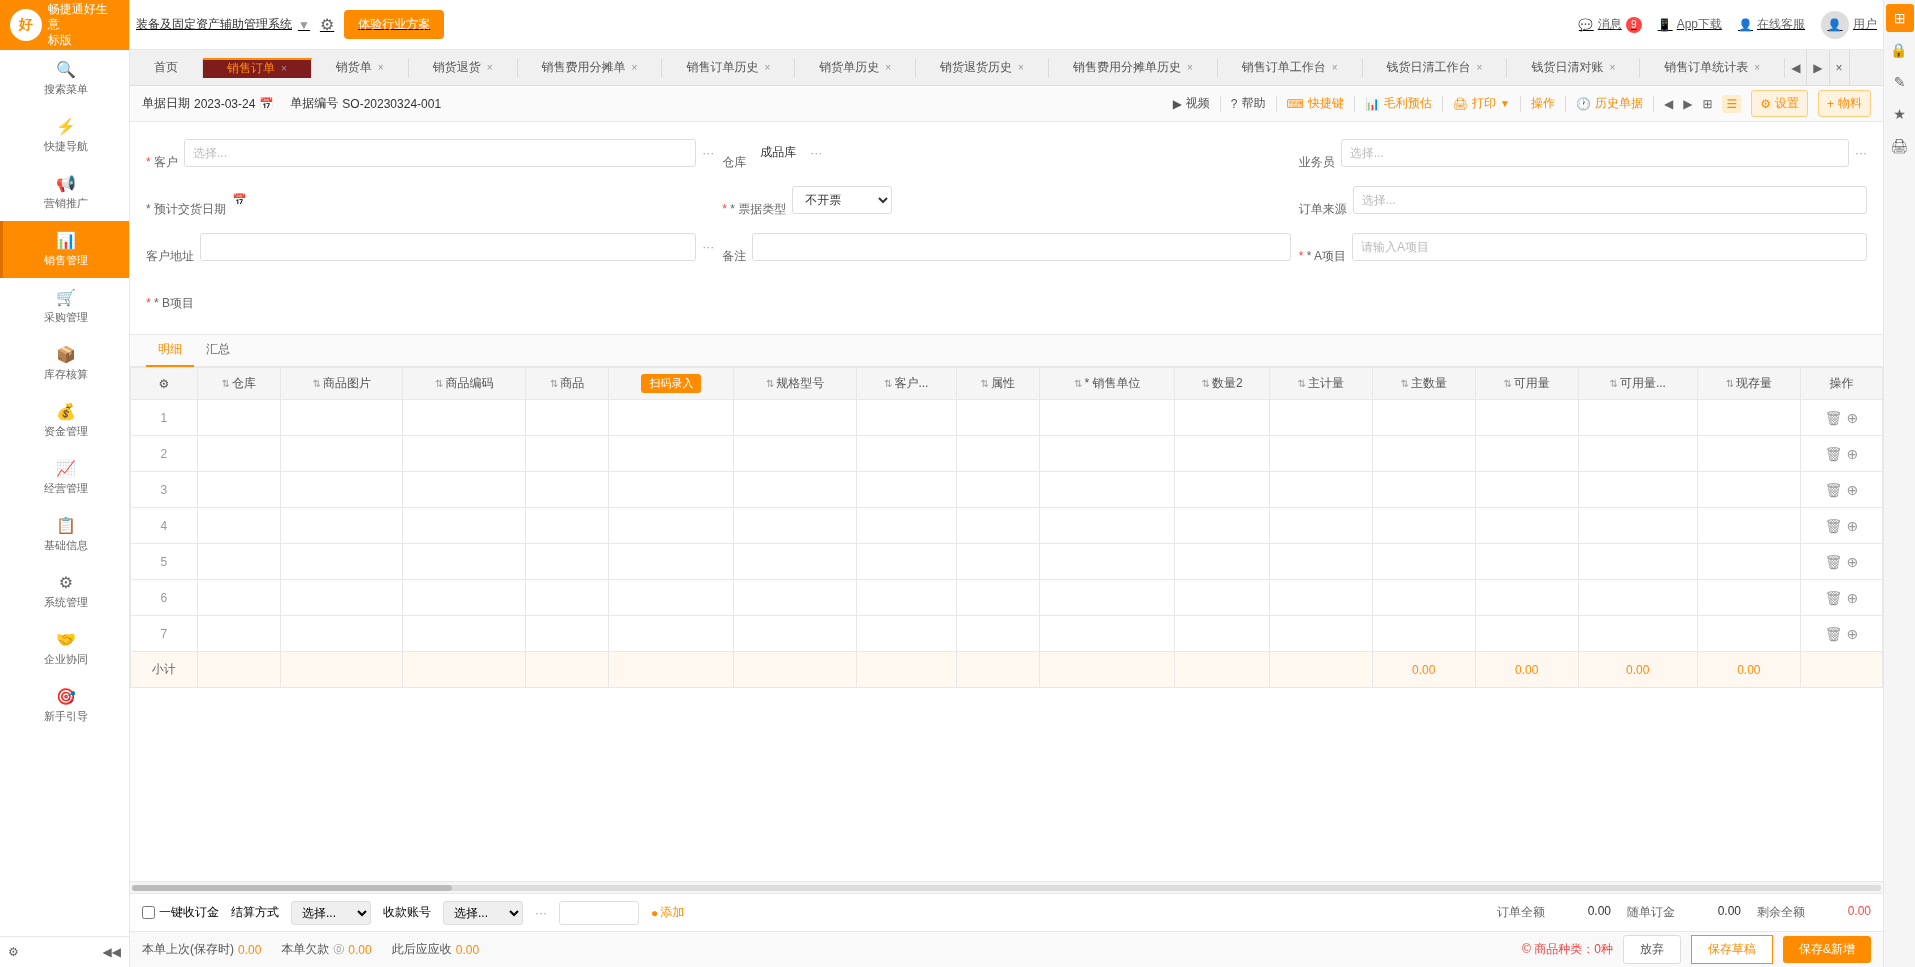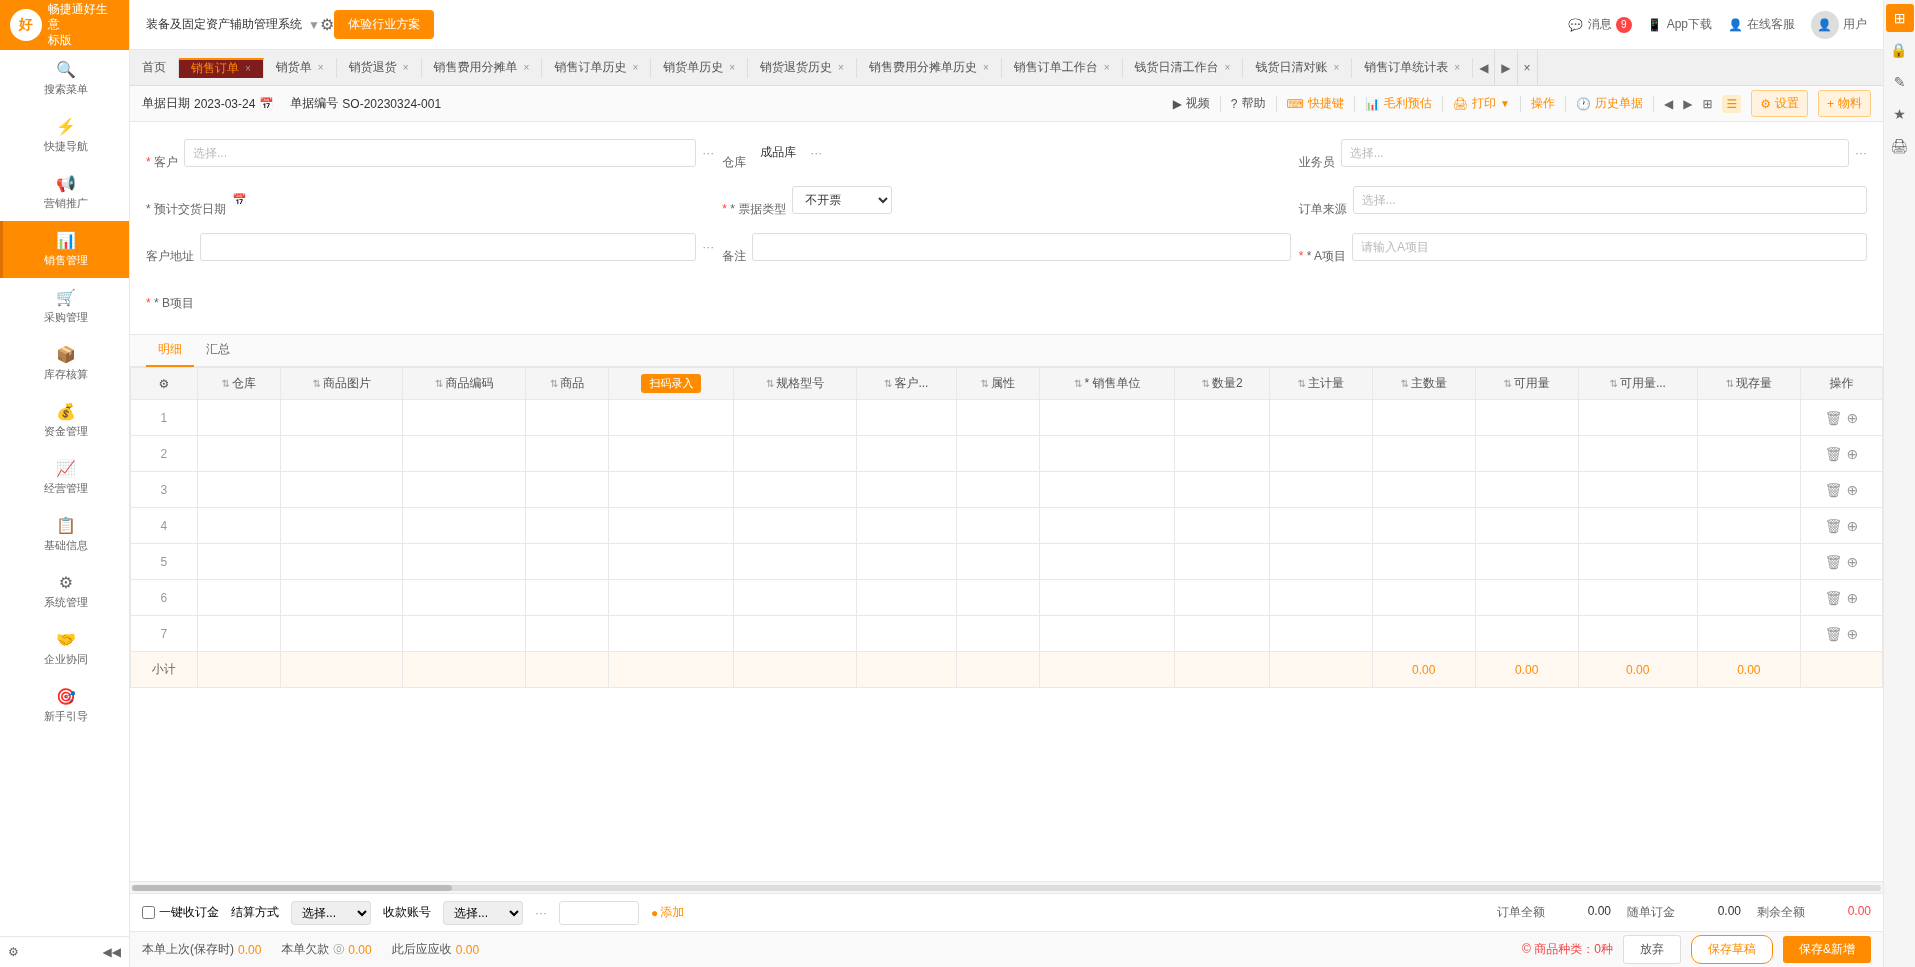--- a/index.html
+++ b/index.html
@@ -14,33 +14,33 @@
     .sidebar-item { display: flex; flex-direction: column; align-items: center; padding: 10px 6px; cursor: pointer; color: #666; gap: 3px; border-left: 3px solid transparent; }
     .sidebar-item.active { background: #ff8c00; color: #fff; border-left-color: #e07000; }
     .sidebar-item .si-icon { font-size: 16px; }
     .sidebar-item .si-label { font-size: 11px; text-align: center; }
     .sidebar-bottom { padding: 8px; display: flex; justify-content: space-between; align-items: center; border-top: 1px solid #e8e8e8; }
 
     
     .main { flex: 1; display: flex; flex-direction: column; overflow: hidden; }
 
     
-    .topbar { height: 50px; background: #fff; display: flex; align-items: center; padding: 0 16px; gap: 0; border-bottom: 1px solid #e8e8e8; }
+    .topbar { height: 50px; background: #fff; display: flex; align-items: center; padding: 0 6px; gap: 10px; border-bottom: 1px solid #e8e8e8; text-decoration: underline; }
     .topbar-system { display: flex; align-items: center; gap: 6px; font-size: 13px; color: #333; }
     .topbar-system-arrow { color: #999; }
     .topbar-gear { color: #666; font-size: 16px; cursor: pointer; }
     .topbar-btn { background: #ff8c00; color: #fff; border: none; padding: 6px 14px; border-radius: 4px; cursor: pointer; font-size: 12px; }
     .topbar-right { margin-left: auto; display: flex; align-items: center; gap: 16px; color: #666; }
     .topbar-right-item { display: flex; align-items: center; gap: 4px; cursor: pointer; }
     .badge { background: #ff4444; color: #fff; border-radius: 50%; width: 16px; height: 16px; font-size: 10px; display: flex; align-items: center; justify-content: center; }
     .user-avatar { width: 28px; height: 28px; background: #ddd; border-radius: 50%; display: flex; align-items: center; justify-content: center; color: #666; }
 
     
     .tabbar { height: 36px; background: #f0f0f0; display: flex; align-items: center; overflow: hidden; border-bottom: 1px solid #ddd; }
-    .tab { padding: 0 12px; height: 20px; display: flex; align-items: center; gap: 4px; cursor: pointer; white-space: nowrap; border-right: 1px solid #ddd; color: #555; font-size: 12px; flex-shrink: 0; }
+    .tab { padding: 0 24px; height: 20px; display: flex; align-items: center; gap: 4px; cursor: pointer; white-space: nowrap; border-right: 1px solid #ddd; color: #555; font-size: 12px; flex-shrink: 0; }
     .tab.active { background: #7f1d1d; color: #ff8c00; border-top: 2px solid #ff8c00; }
     .tab .tab-close { color: #999; font-size: 10px; margin-left: 2px; }
     .tab-nav-btn { padding: 0 6px; height: 36px; display: flex; align-items: center; cursor: pointer; color: #666; border-right: 1px solid #ddd; }
 
     
     .content { flex: 1; overflow: hidden; background: #fff; display: flex; flex-direction: column; }
 
     
     .form-toolbar { height: 36px; display: flex; align-items: center; padding: 0 12px; gap: 16px; border-bottom: 1px solid #e8e8e8; background: #fafafa; }
     .form-toolbar-left { display: flex; align-items: center; gap: 16px; }
@@ -91,21 +91,21 @@
     .summary-row { display: flex; gap: 16px; }
     .summary-label { color: #666; }
     .summary-value { color: #333; min-width: 50px; text-align: right; }
     .summary-value.highlight { color: #ff4444; }
 
     
     .status-bar { height: 36px; background: #f9f9f9; display: flex; align-items: center; padding: 0 12px; gap: 20px; border-top: 1px solid #e8e8e8; flex-shrink: 0; }
     .status-item { display: flex; align-items: center; gap: 4px; color: #555; }
     .status-bar-right { margin-left: auto; display: flex; align-items: center; gap: 10px; }
     .btn-discard { border: 1px solid #ddd; background: #fff; padding: 5px 16px; border-radius: 3px; cursor: pointer; color: #555; }
-    .btn-save-draft { border: 1px solid #ff8c00; background: #fff; padding: 5px 16px; border-radius: 10px; cursor: pointer; color: #ff8c00; }
+    .btn-save-draft { border: 1px solid #ff8c00; background: #fff; padding: 5px 16px; border-radius: 0; cursor: pointer; color: #ff8c00; }
     .btn-save-new { background: #ff8c00; color: #fff; border: none; padding: 5px 16px; border-radius: 3px; cursor: pointer; }
     .goods-count { color: #ef4444; }
 
     
     .right-panel { width: 32px; background: #f5f5f5; display: flex; flex-direction: column; align-items: center; padding: 4px 0; gap: 4px; border-left: 1px solid #e8e8e8; }
     .rp-icon { width: 28px; height: 28px; display: flex; align-items: center; justify-content: center; cursor: pointer; border-radius: 3px; color: #666; font-size: 14px; }
     .rp-icon.active { background: #ff8c00; color: #fff; }
 
     .scrollbar-area { height: 12px; background: #f5f5f5; display: flex; align-items: center; padding: 0 2px; border-top: 1px solid #e8e8e8; }
     .scrollbar-track { flex: 1; height: 6px; background: #ddd; border-radius: 3px; }

